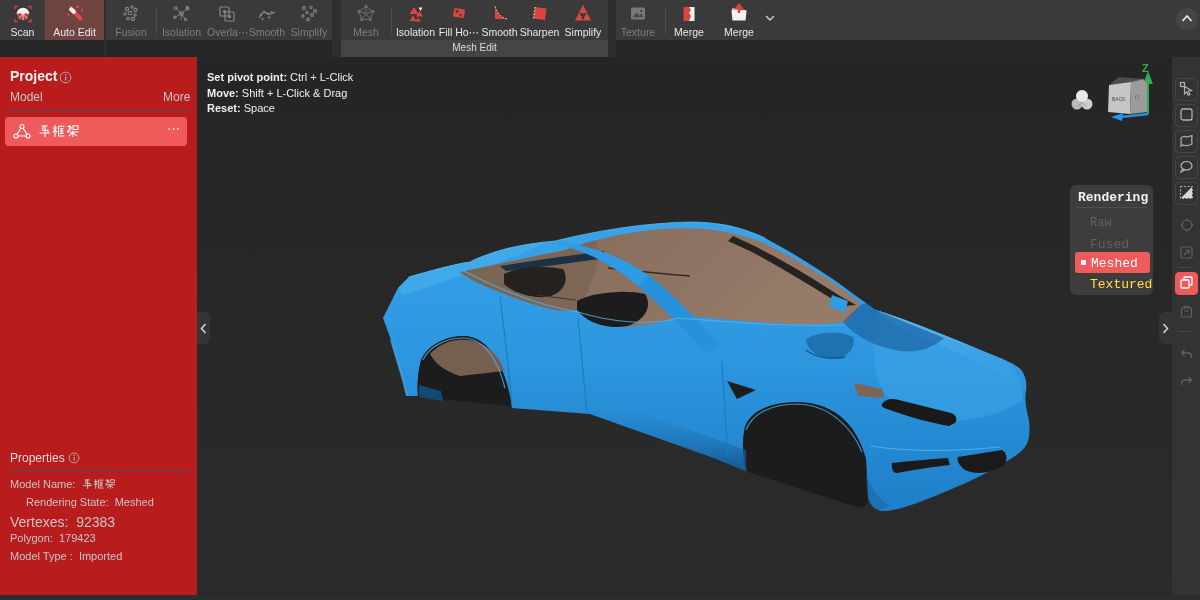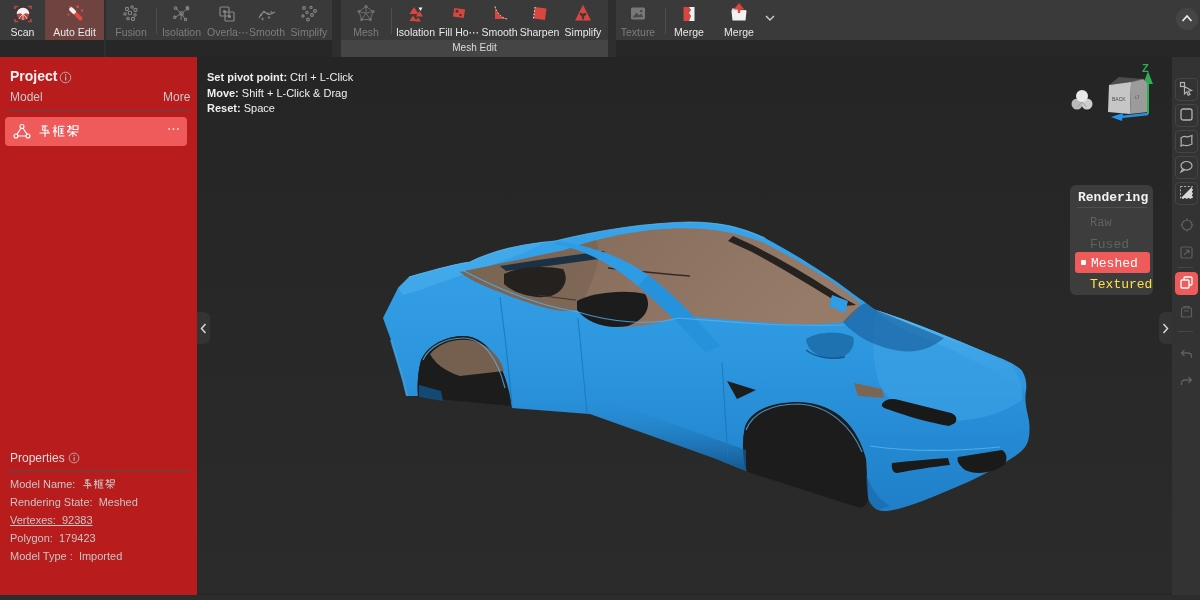--- a/index.html
+++ b/index.html
@@ -422,22 +422,22 @@
             <path d="M3.5 2 H9.5 M7 1 V13 M1.5 9 H12 M5.5 2 L4.2 6.2 M4.2 6.2 H10 V9"></path>
           </g>
         <g transform="translate(14,0)">
             <path d="M3 1 V13 M0.8 4 H5.2 M3 5 L1 8.5 M3 5 L5 8.5 M6.5 2.2 H12.5 M6.5 2.2 V12 H12.5 M7.8 4.8 H11.5 M7.8 7 H11.5 M7.8 9.4 H11.5 M9.6 4.8 V9.4"></path>
           </g>
         <g transform="translate(28,0)">
             <path d="M1.2 2.5 H5 M3.6 1 V4.5 Q3.6 6.5 1.2 7.2 M5 2.5 V5.8 M7 1.8 H12 V5.5 H7 Z M1 8 H12.5 M6.8 7 V13 M6.8 8.6 L2.8 12 M6.8 8.6 L10.8 12"></path>
           </g>
       </svg>
     </div>
-    <div class="abs" style="left:10px;top:439px;font-size:11px;color:#c6c6c6;">Rendering State:&nbsp; Meshed</div>
-    <div class="abs" style="left:10px;top:457px;font-size:11px;color:#c6c6c6;text-decoration:underline;">Vertexes:&nbsp; 92383</div>
+    <div class="abs" style="left:26px;top:439px;font-size:11px;color:#c6c6c6;">Rendering State:&nbsp; Meshed</div>
+    <div class="abs" style="left:10px;top:457px;font-size:14px;color:#c6c6c6;">Vertexes:&nbsp; 92383</div>
     <div class="abs" style="left:10px;top:475px;font-size:11px;color:#c6c6c6;">Polygon:&nbsp; 179423</div>
     <div class="abs" style="left:10px;top:493px;font-size:11px;color:#c6c6c6;">Model Type :&nbsp; Imported</div>
   </div>
   <div class="abs" id="rbar">
     <div class="ric" style="top:21px;">
         <svg width="15" height="15" viewBox="0 0 15 15" fill="none" stroke="#b2b2b2" stroke-width="1.2">
       <rect x="1.5" y="1.5" width="4" height="4"></rect>
       <path d="M5.5 5.5 L12.5 9.5 L9.3 10.2 L11 13.5 L9.2 14.2 L7.8 10.9 L5.5 13 Z"></path>
         </svg>
       </div>

